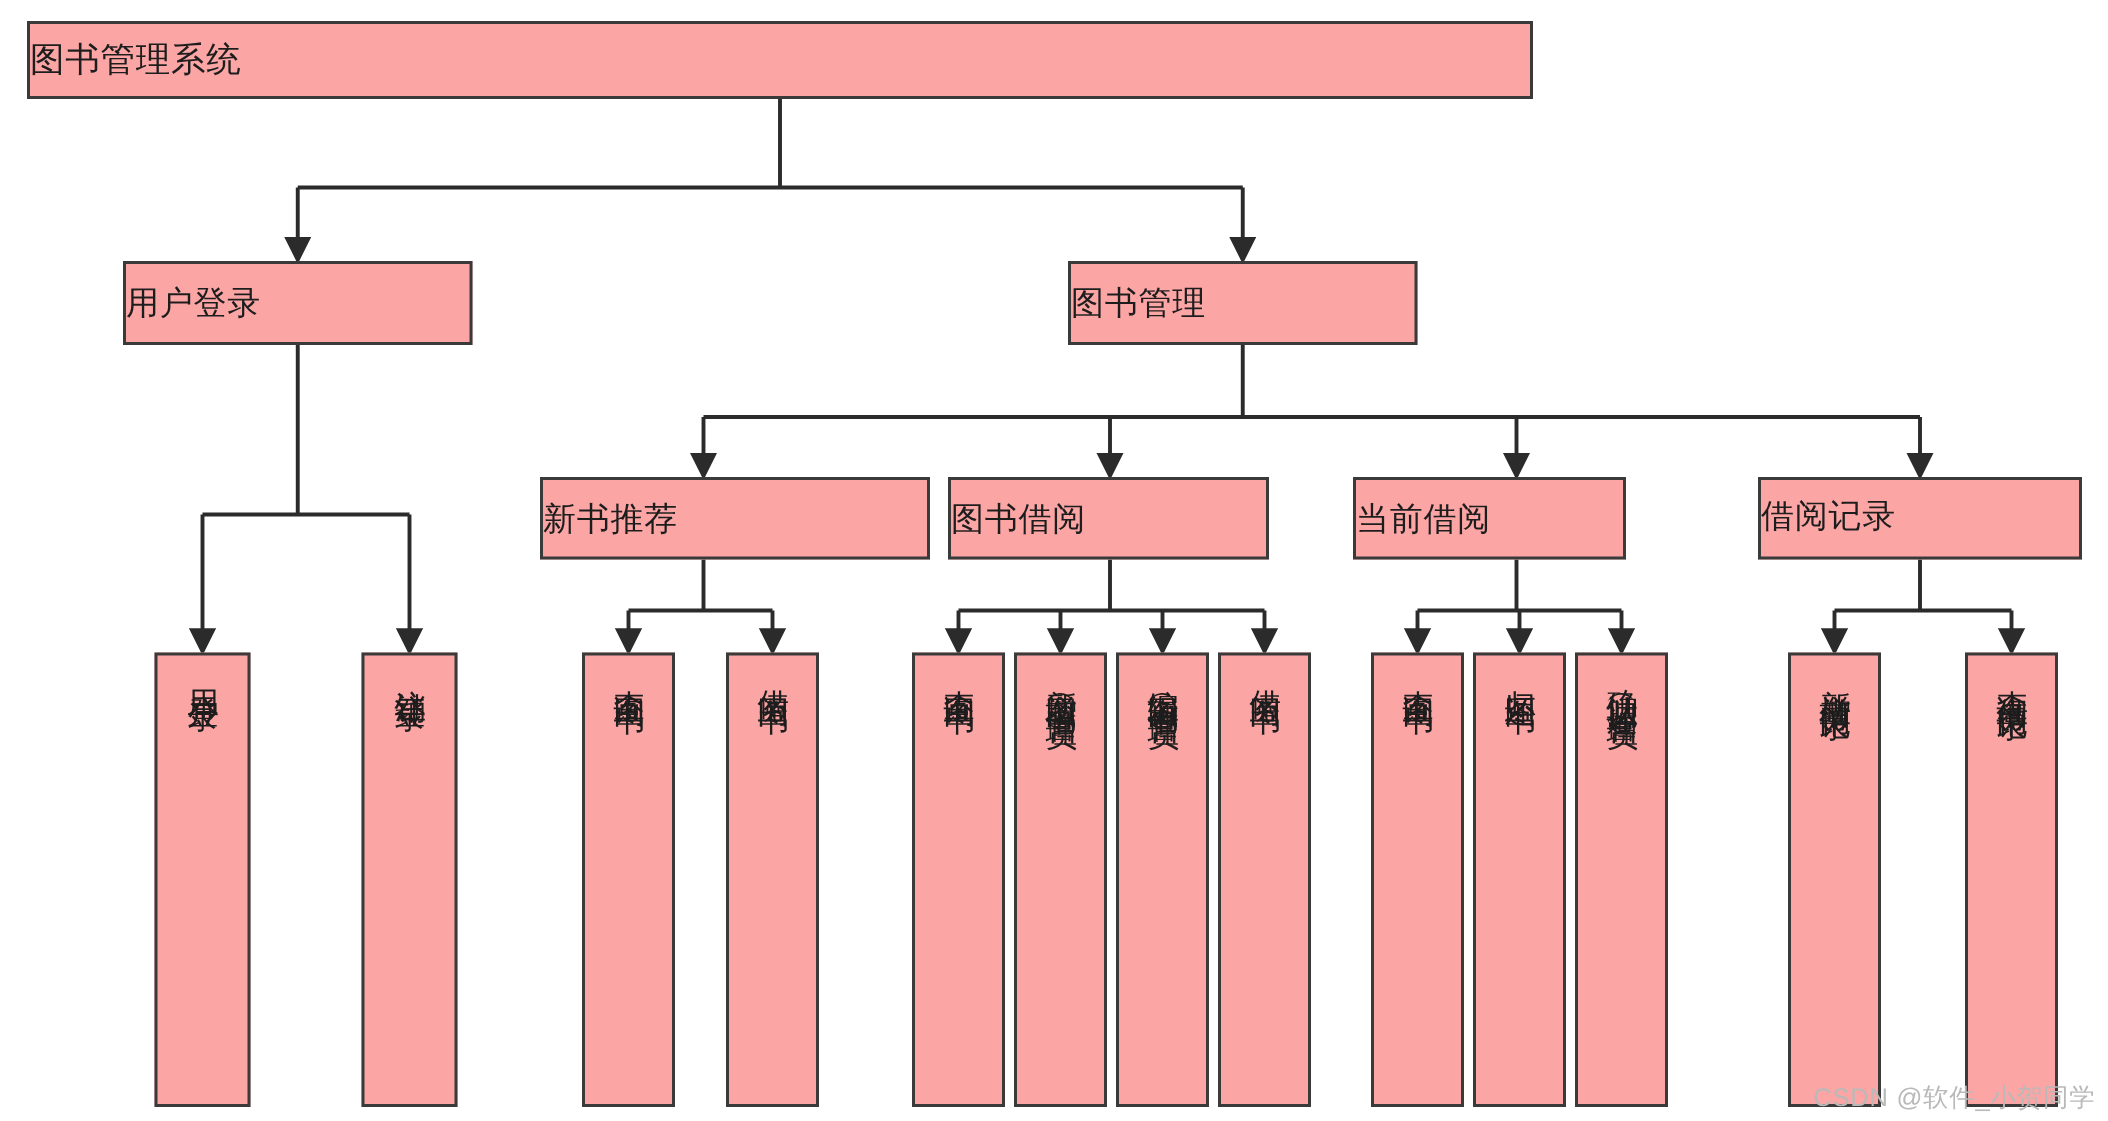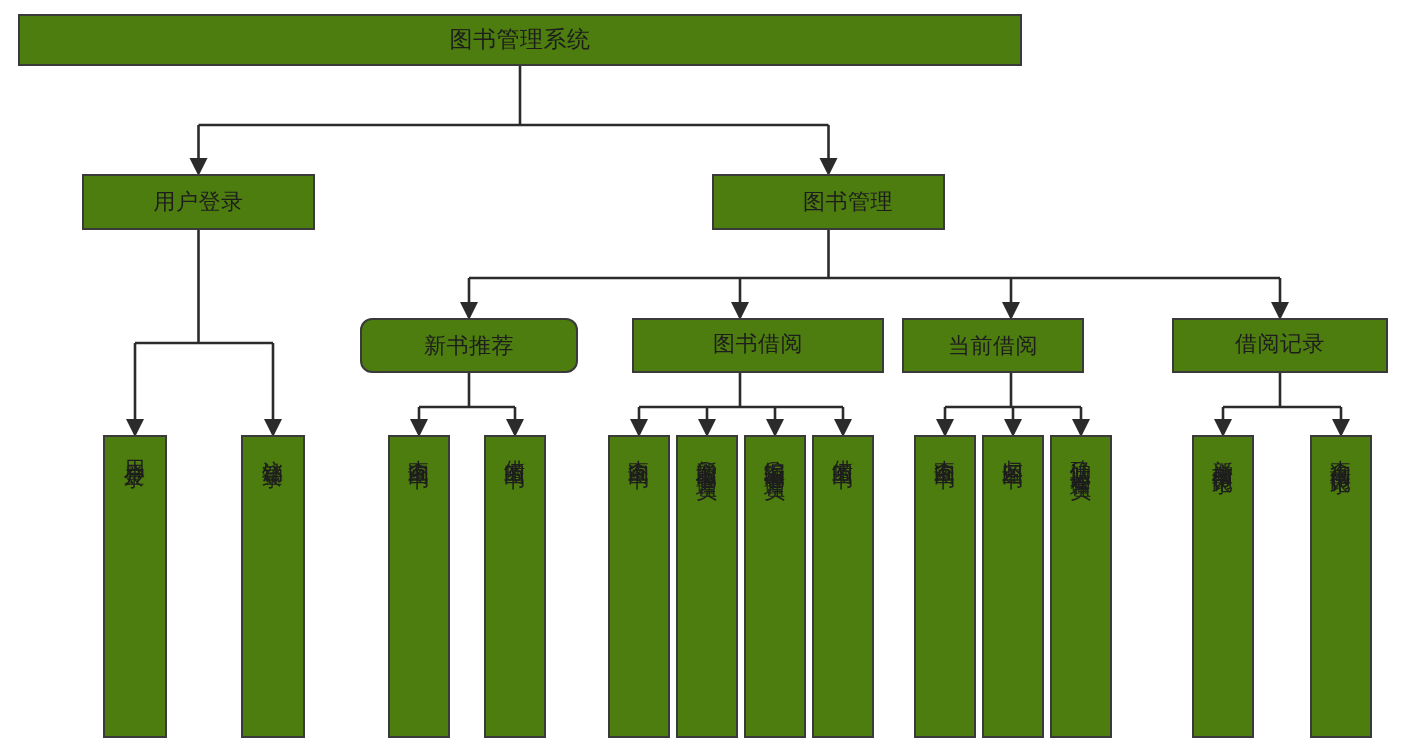--- a/index.html
+++ b/index.html
@@ -22,25 +22,24 @@
     position: absolute;
     left: 0;
     top: 0;
     width: 1405px;
     height: 747px;
     pointer-events: none;
   }
   .node {
     position: absolute;
     box-sizing: border-box;
-    background: #4d7c0f;
+    background: #fca5a5;
     border: 2px solid #3a3a3a;
     display: flex;
     align-items: center;
-    justify-content: center;
     color: #1d1d1d;
   }
   .node .label {
     display: block;
     text-align: center;
     line-height: 1.18;
     white-space: nowrap;
   }
   .node.horiz .label {
     font-size: 22px;
@@ -119,27 +118,27 @@
       </g>
   </svg>
 
   <div id="nodes">
       <div class="node horiz root" style="left: 18px; top: 14px; width: 1004px; height: 52px;">
         <span class="label">图书管理系统</span>
       </div>
       <div class="node horiz" style="left: 82px; top: 174px; width: 233px; height: 56px;">
         <span class="label">用户登录</span>
       </div>
-      <div class="node horiz" style="left: 712px; top: 174px; width: 233px; height: 56px; padding-left: 39px;">
+      <div class="node horiz" style="left: 712px; top: 174px; width: 233px; height: 56px;">
         <span class="label">图书管理</span>
       </div>
-      <div class="node horiz" style="left: 360px; top: 318px; width: 218px; height: 55px; border-radius: 12px;">
+      <div class="node horiz" style="left: 360px; top: 318px; width: 260px; height: 55px;">
         <span class="label">新书推荐</span>
       </div>
-      <div class="node horiz" style="left: 632px; top: 318px; width: 252px; height: 55px; font-family: Liberation Mono, monospace;">
+      <div class="node horiz" style="left: 632px; top: 318px; width: 214px; height: 55px;">
         <span class="label">图书借阅</span>
       </div>
       <div class="node horiz" style="left: 902px; top: 318px; width: 182px; height: 55px;">
         <span class="label">当前借阅</span>
       </div>
       <div class="node horiz" style="left: 1172px; top: 318px; width: 216px; height: 55px; font-family: Liberation Mono, monospace;">
         <span class="label">借阅记录</span>
       </div>
       <div class="node vert" style="left: 103px; top: 435px; width: 64px; height: 303px;">
         <span class="label">用户登录</span>
@@ -175,13 +174,14 @@
         <span class="label">确认归还（管理员）</span>
       </div>
       <div class="node vert" style="left: 1192px; top: 435px; width: 62px; height: 303px;">
         <span class="label">新增借阅记录</span>
       </div>
       <div class="node vert" style="left: 1310px; top: 435px; width: 62px; height: 303px;">
         <span class="label">查询借阅记录</span>
       </div>
     </div>
 
+  <div class="watermark">CSDN @软件_小贺同学</div>
 </div>
 
 </body></html>

